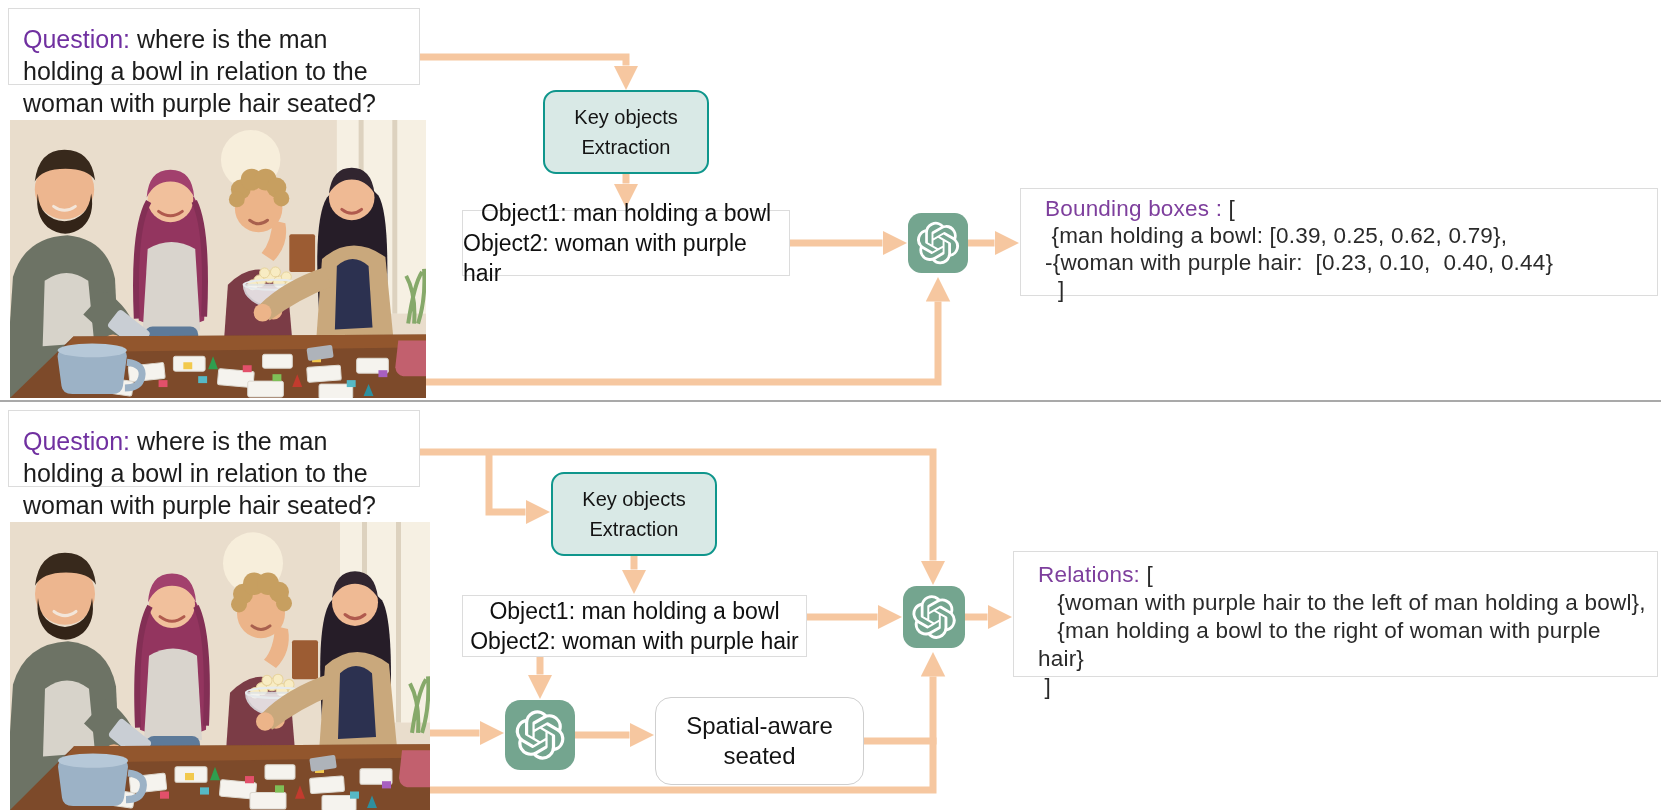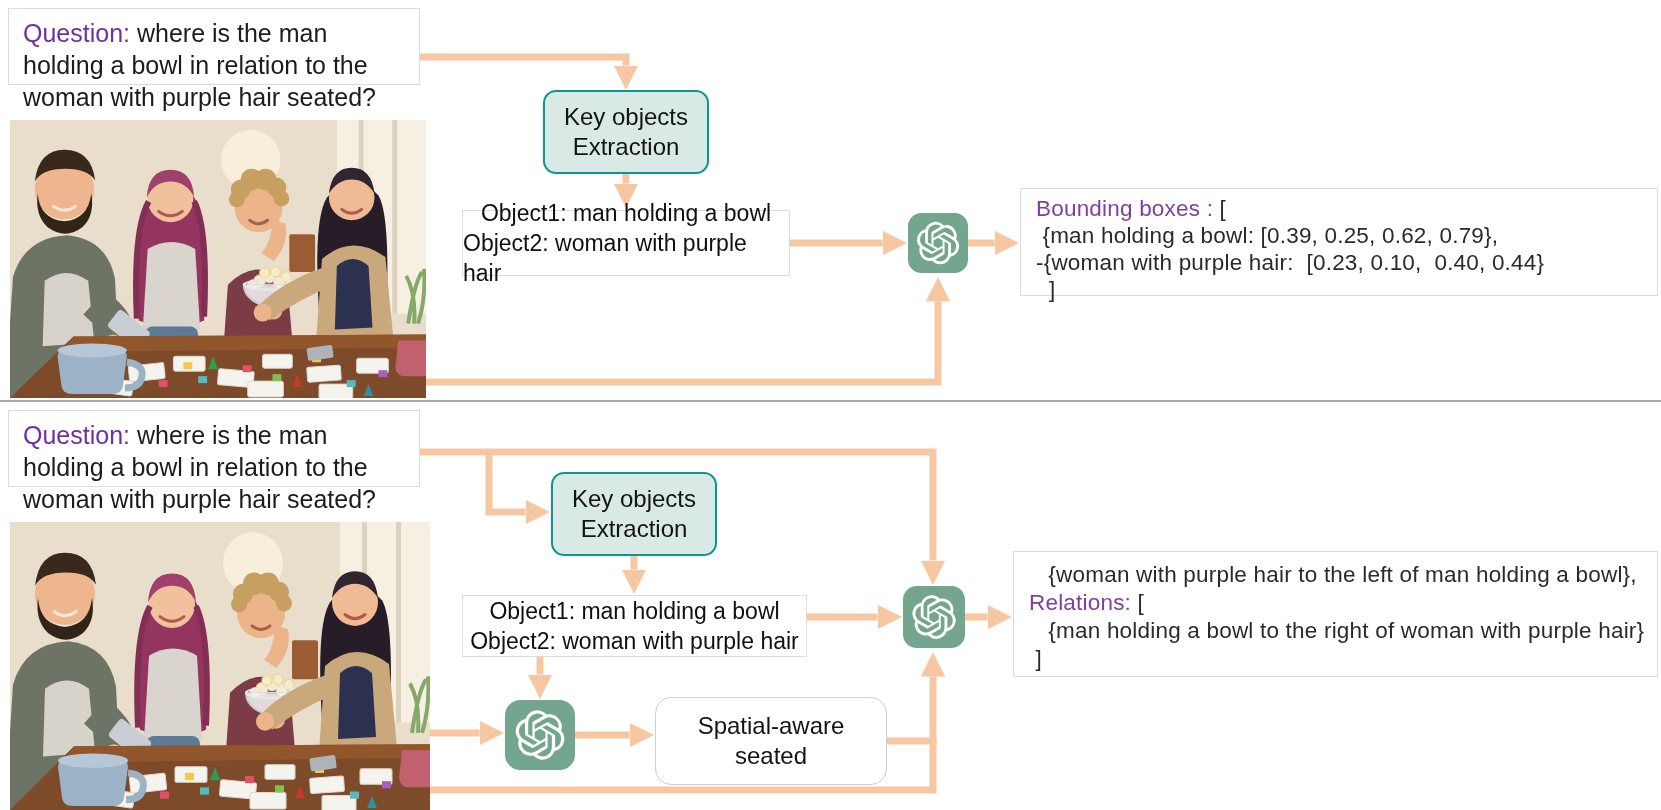--- a/index.html
+++ b/index.html
@@ -2,40 +2,40 @@
 <html><head>
 <meta charset="utf-8">
 <style>
   html,body{margin:0;padding:0;background:#ffffff;}
   .canvas{position:relative;width:1661px;height:810px;background:#fff;overflow:hidden;
           font-family:"Liberation Sans", sans-serif;color:#1c1c1c;}
   .abs{position:absolute;box-sizing:border-box;}
 
   
   .q-box{left:8px;width:412px;height:77px;border:1.5px solid #dcdcdc;background:#fff;
-         padding:8px 12px 0 14px;font-size:25px;line-height:32px;}
+         padding:14px 12px 0 14px;font-size:25px;line-height:32px;}
   .q-label{color:#7030A0;}
   .q-text{color:#1c1c1c;}
 
   
   .key-box{width:166px;height:84px;border:2.5px solid #0F968C;background:#D9E9E6;border-radius:13px;
            display:flex;flex-direction:column;align-items:center;justify-content:center;
-           font-size:24px;line-height:30px;color:#141414;}
+           font-size:20px;line-height:30px;color:#141414;}
 
   
   .obj-box{border:1.5px solid #dcdcdc;background:#fff;display:flex;flex-direction:column;
            align-items:center;justify-content:center;font-size:23px;line-height:30px;color:#101010;}
 
   
-  .cap-box{left:655px;top:697px;width:232px;height:88px;border:1.5px solid #cfcfcf;border-radius:16px;
+  .cap-box{left:655px;top:697px;width:209px;height:88px;border:1.5px solid #cfcfcf;border-radius:16px;
            background:#fff;display:flex;flex-direction:column;align-items:center;justify-content:center;
            font-size:24px;line-height:30px;color:#141414;}
 
   
-  .out-box{border:1.5px solid #dcdcdc;background:#fff;padding:6px 8px 0 15px;
+  .out-box{border:1.5px solid #dcdcdc;background:#fff;padding:6px 8px 0 24px;
            font-size:22.5px;letter-spacing:0.2px;color:#2a2a2a;}
   .out-line{white-space:pre-wrap;line-height:27px;}
   .out-label{color:#7E3F9D;}
   .relations .out-line{line-height:28px;}
 
   .divider{left:0;top:400px;width:1661px;height:2px;background:#a9a9a9;}
 
   .photo{overflow:hidden;}
   .gpt{display:block;}
 </style>
@@ -243,19 +243,19 @@
   <svg class="abs gpt" style="left:505px;top:700px" width="70" height="70">
       <use href="#openai" xlink:href="#openai"></use>
     </svg>
 
   <div class="abs cap-box">
     <span>Spatial-aware</span>
     <span>seated</span>
   </div>
 
   <div class="abs out-box relations" style="left:1013px;top:551px;width:645px;height:126px;padding-top:9px">
+    <div class="out-line"><span class="out-label">Relations: </span><span>[</span></div>
     <div class="out-line">   {woman with purple hair to the left of man holding a bowl},</div>
-    <div class="out-line"><span class="out-label">Relations: </span><span>[</span></div>
     <div class="out-line">   {man holding a bowl to the right of woman with purple hair}</div>
     <div class="out-line"> ]</div>
   </div>
 
 </div>
 
 </body></html>

